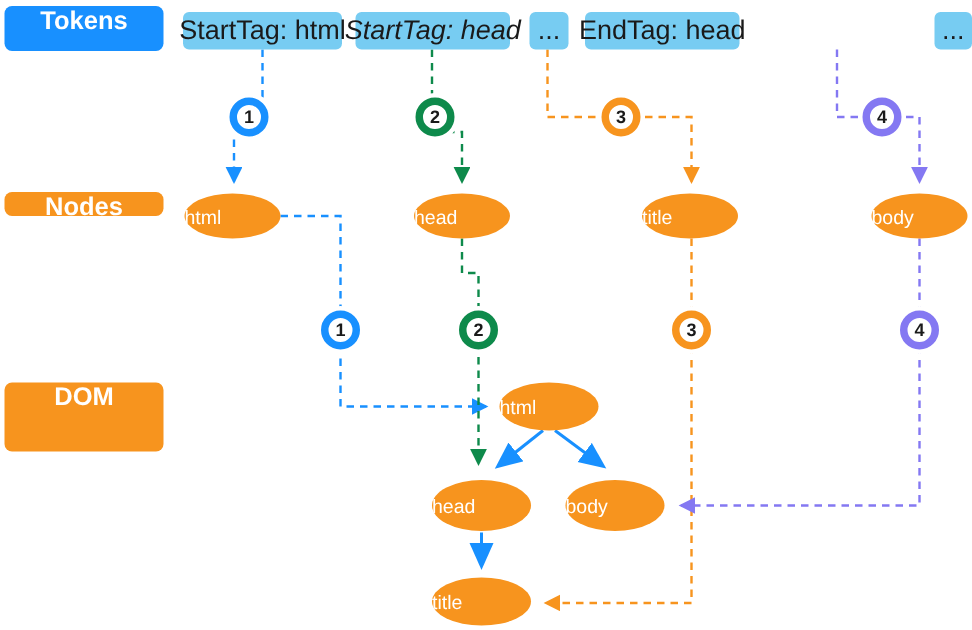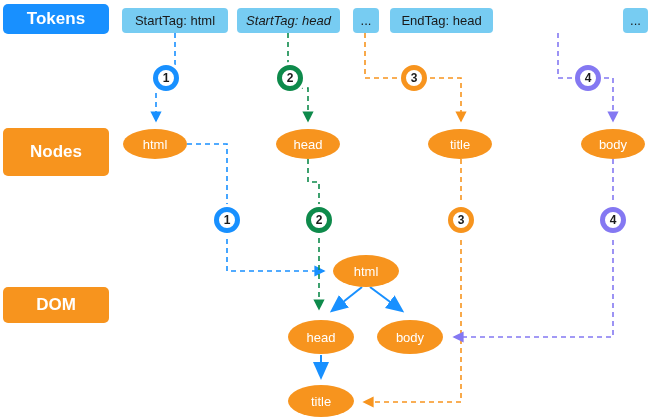--- a/index.html
+++ b/index.html
@@ -3,47 +3,47 @@
 <meta charset="utf-8">
 <style>
   html,body{margin:0;padding:0;background:#fff;}
   #stage{
     position:relative;width:648px;height:420px;background:#fff;overflow:hidden;
     font-family:"Liberation Sans","DejaVu Sans",sans-serif;
   }
   #wires{position:absolute;left:0;top:0;z-index:1;}
   .row-label{
     position:absolute;left:3px;width:106px;height:30px;border-radius:5px;
-    display:flex;align-items:center;justify-content:center;
+    display:flex;justify-content:center;
     color:#fff;font-size:17px;font-weight:bold;z-index:3;
   }
   .row-label.blue{background:var(--blue,#1890ff);}
   .row-label.orange{background:var(--orange,#f7941e);}
   .token-box{
     position:absolute;top:8px;height:25px;border-radius:4px;
     background:var(--light_blue,#77ccf2);
     display:flex;align-items:center;justify-content:center;
-    color:#1a1a1a;font-size:13px;z-index:3;white-space:nowrap;
+    color:#1a1a1a;font-size:18px;z-index:3;white-space:nowrap;
   }
   .step{
     position:absolute;width:32px;height:32px;border-radius:50%;background:#fff;
     display:flex;align-items:center;justify-content:center;z-index:4;
   }
   .step .ring{
     width:16px;height:16px;border-radius:50%;border:5px solid #000;background:#fff;
     display:flex;align-items:center;justify-content:center;
     font-size:12px;font-weight:bold;color:#1a1a1a;
   }
   .step.blue .ring{border-color:var(--blue,#1890ff);}
   .step.green .ring{border-color:var(--green,#0e8a4b);}
   .step.orange .ring{border-color:var(--orange,#f7941e);}
   .step.purple .ring{border-color:var(--purple,#8478f2);}
   .ellipse{
     position:absolute;border-radius:50%;background:var(--orange,#f7941e);
-    display:flex;align-items:center;justify-content:center;
+    display:flex;align-items:center;justify-content:flex-start;
     color:#fff;font-size:13px;z-index:3;
   }
 </style>
 </head>
 <body>
 
 <div id="stage">
 
   <svg id="wires" width="648" height="420" viewBox="0 0 648 420">
     <defs>
@@ -85,24 +85,24 @@
     <path d="M613,159 V337 H454" stroke="#8478f2" stroke-width="1.6" fill="none" stroke-dasharray="5 4" marker-end="url(#ap)"></path>
 
     <path d="M362,287 L333,310" stroke="#1890ff" stroke-width="2" fill="none" marker-end="url(#abs)"></path>
     <path d="M370,287 L401,310" stroke="#1890ff" stroke-width="2" fill="none" marker-end="url(#abs)"></path>
     <path d="M321,355 L321,376" stroke="#1890ff" stroke-width="2" fill="none" marker-end="url(#abs)"></path>
   </svg>
 
   <div class="row-label blue" style="top:4px;">
     <span>Tokens</span>
   </div>
-  <div class="row-label orange" style="top:128px;height:48px;">
+  <div class="row-label orange" style="top:128px;height:16px;">
     <span>Nodes</span>
   </div>
-  <div class="row-label orange" style="top:255px;height:36px;margin-top:32px;">
+  <div class="row-label orange" style="top:255px;height:46px;">
     <span>DOM</span>
   </div>
 
   <div class="token-box" style="left:122px;width:106px;">
     <span>StartTag: html</span>
   </div>
   <div class="token-box" style="left:237px;width:103px;font-style:italic;">
     <span>StartTag: head</span>
   </div>
   <div class="token-box" style="left:353px;width:26px;">

